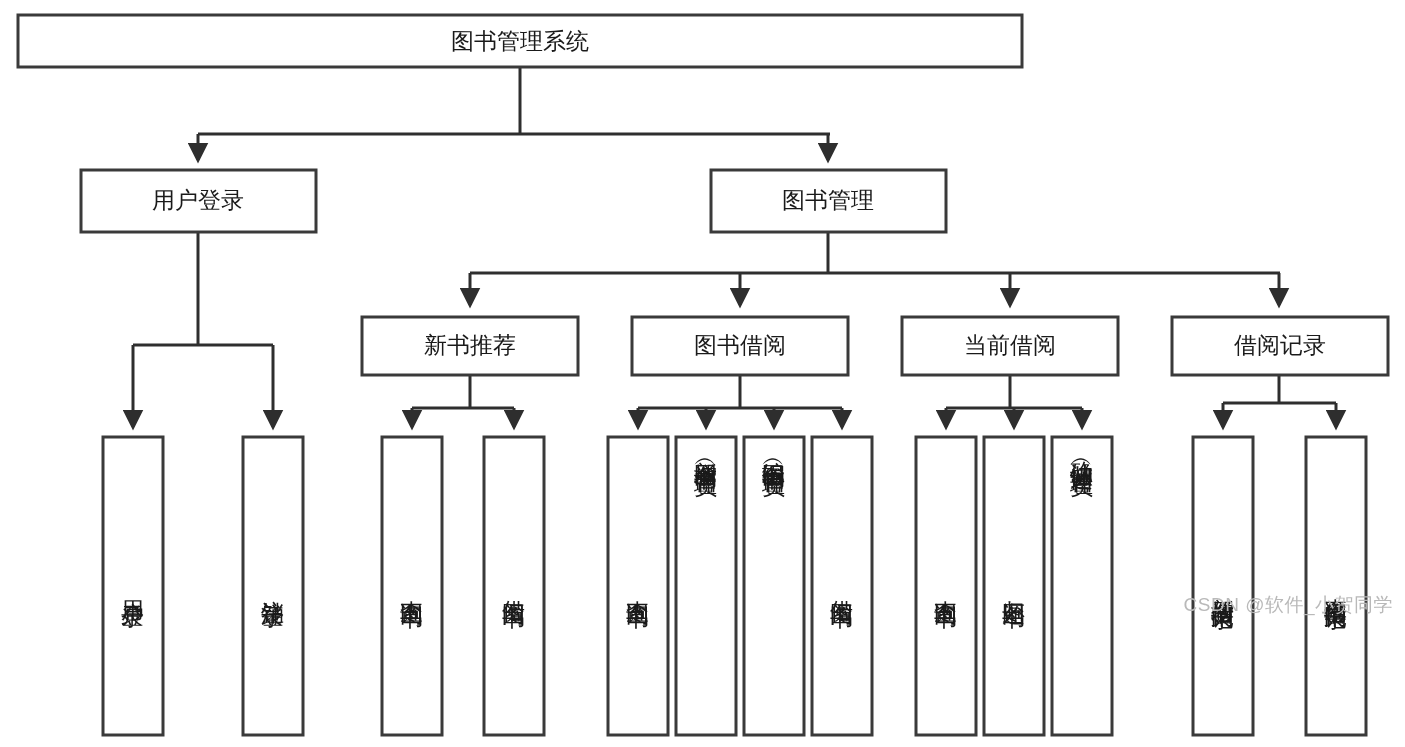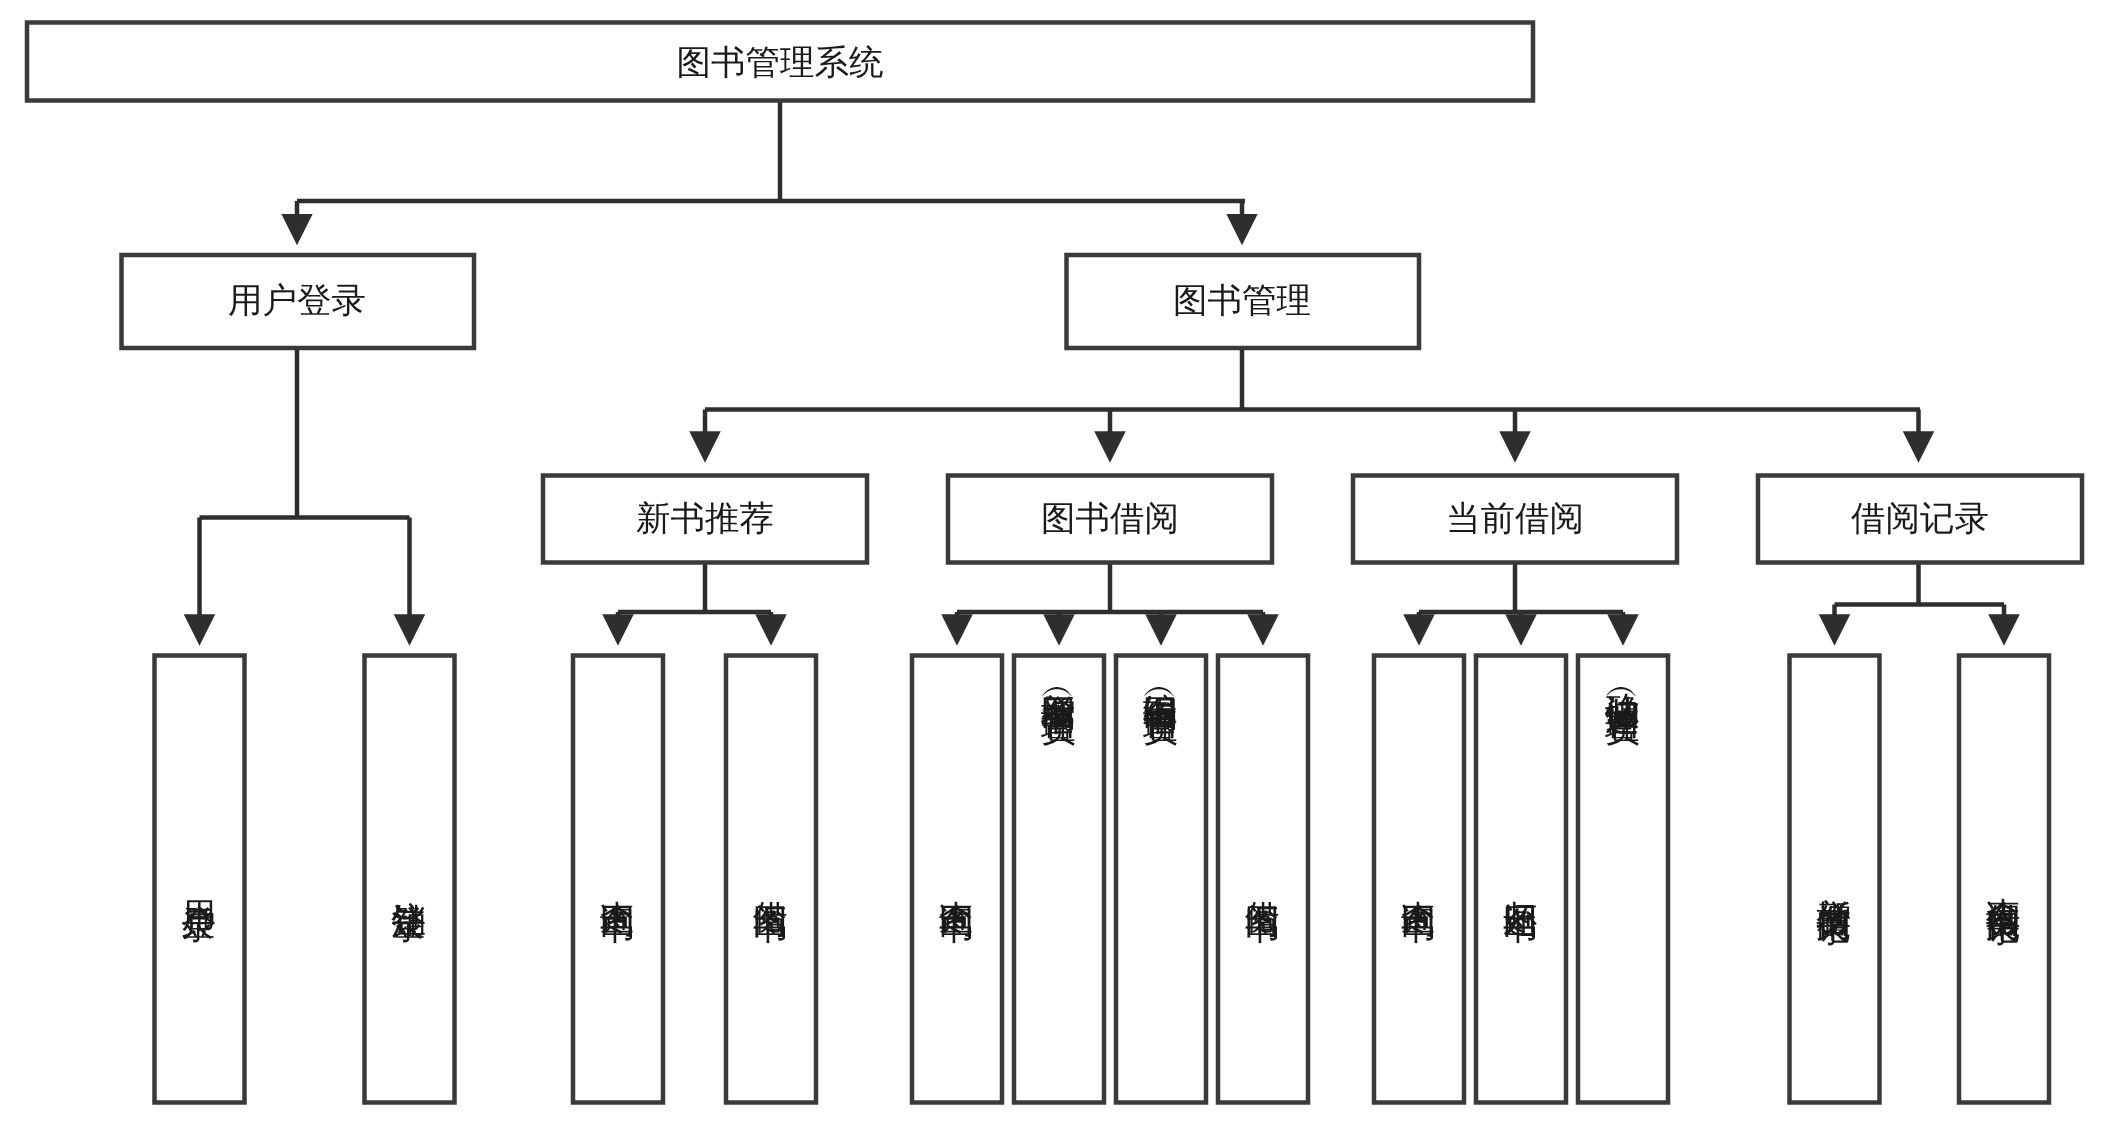--- a/index.html
+++ b/index.html
@@ -215,14 +215,15 @@
   <div class="leaf-label top-aligned" style="left:744px; top:443px; width:60px; height:292px;">编辑图书（管理员）</div>
   <div class="leaf-label" style="left:812px; top:437px; width:60px; height:298px;">借阅图书</div>
 
   <div class="leaf-label" style="left:916px; top:437px; width:60px; height:298px;">查询图书</div>
   <div class="leaf-label" style="left:984px; top:437px; width:60px; height:298px;">归还图书</div>
   <div class="leaf-label top-aligned" style="left:1052px; top:443px; width:60px; height:292px;">确认归还（管理员）</div>
 
   <div class="leaf-label" style="left:1193px; top:437px; width:60px; height:298px;">新增借阅记录</div>
   <div class="leaf-label" style="left:1306px; top:437px; width:60px; height:298px;">查询借阅记录</div>
 
+  <div class="watermark">CSDN @软件_小贺同学</div>
 
 </div>
 
 </body></html>

